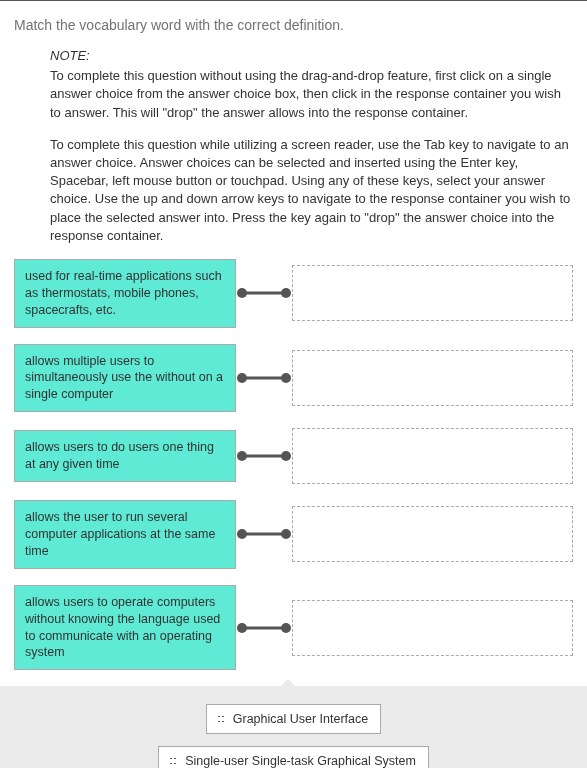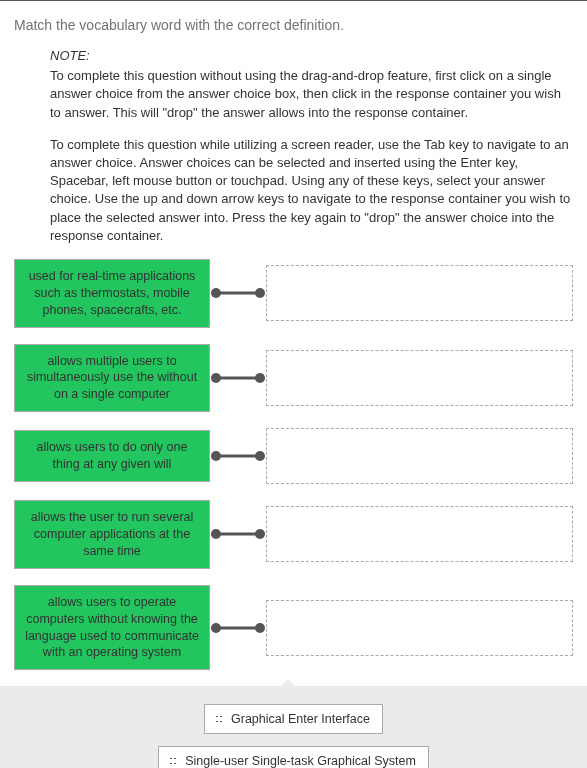--- a/index.html
+++ b/index.html
@@ -18,32 +18,32 @@
   .instructions { line-height: 1.4; color: #333; margin-left: 36px; }
   .instructions p { margin: 0 0 14px 0; }
 
   .match-area { margin-top: 14px; }
   .match-row {
     display: flex;
     align-items: center;
     margin-bottom: 16px;
   }
   .definition-box {
-    width: 196px;
+    width: 222px;
     min-height: 52px;
     border: 1px solid #aaa;
     padding: 8px 10px;
-    text-align: center;
+    text-align: left;
     font-size: 12.5px;
     line-height: 1.35;
     color: #333;
     display: flex;
     align-items: center;
     justify-content: center;
-    background: #22c55e;
+    background: #5eead4;
   }
   .connector {
     width: 56px;
     display: flex;
     align-items: center;
     justify-content: center;
   }
   .connector svg { display: block; }
   .drop-target {
     flex: 1;
@@ -138,21 +138,21 @@
             <line x1="4" y1="7" x2="52" y2="7" stroke="#555" stroke-width="3"></line>
             <circle cx="6" cy="7" r="5" fill="#555"></circle>
             <circle cx="50" cy="7" r="5" fill="#555"></circle>
           </svg>
       </div>
       <div class="drop-target"></div>
     </div>
 
     <div class="match-row">
       <div class="definition-box">
-          <span>allows users to do only one thing at any given will</span>
+          <span>allows users to do users one thing at any given time</span>
         </div>
       <div class="connector">
         <svg width="56" height="14" viewBox="0 0 56 14">
             <line x1="4" y1="7" x2="52" y2="7" stroke="#555" stroke-width="3"></line>
             <circle cx="6" cy="7" r="5" fill="#555"></circle>
             <circle cx="50" cy="7" r="5" fill="#555"></circle>
           </svg>
       </div>
       <div class="drop-target"></div>
     </div>
@@ -185,21 +185,21 @@
       <div class="drop-target"></div>
     </div>
 
   </div>
 
   <div class="choice-bank">
     <div class="choice-rows">
       <div class="choice-row">
         <div class="choice">
             <span class="grip"></span>
-            <span>Graphical Enter Interface</span>
+            <span>Graphical User Interface</span>
           </div>
       </div>
       <div class="choice-row">
         <div class="choice">
             <span class="grip"></span>
             <span>Single-user Single-task Graphical System</span>
           </div>
       </div>
 
     </div>

